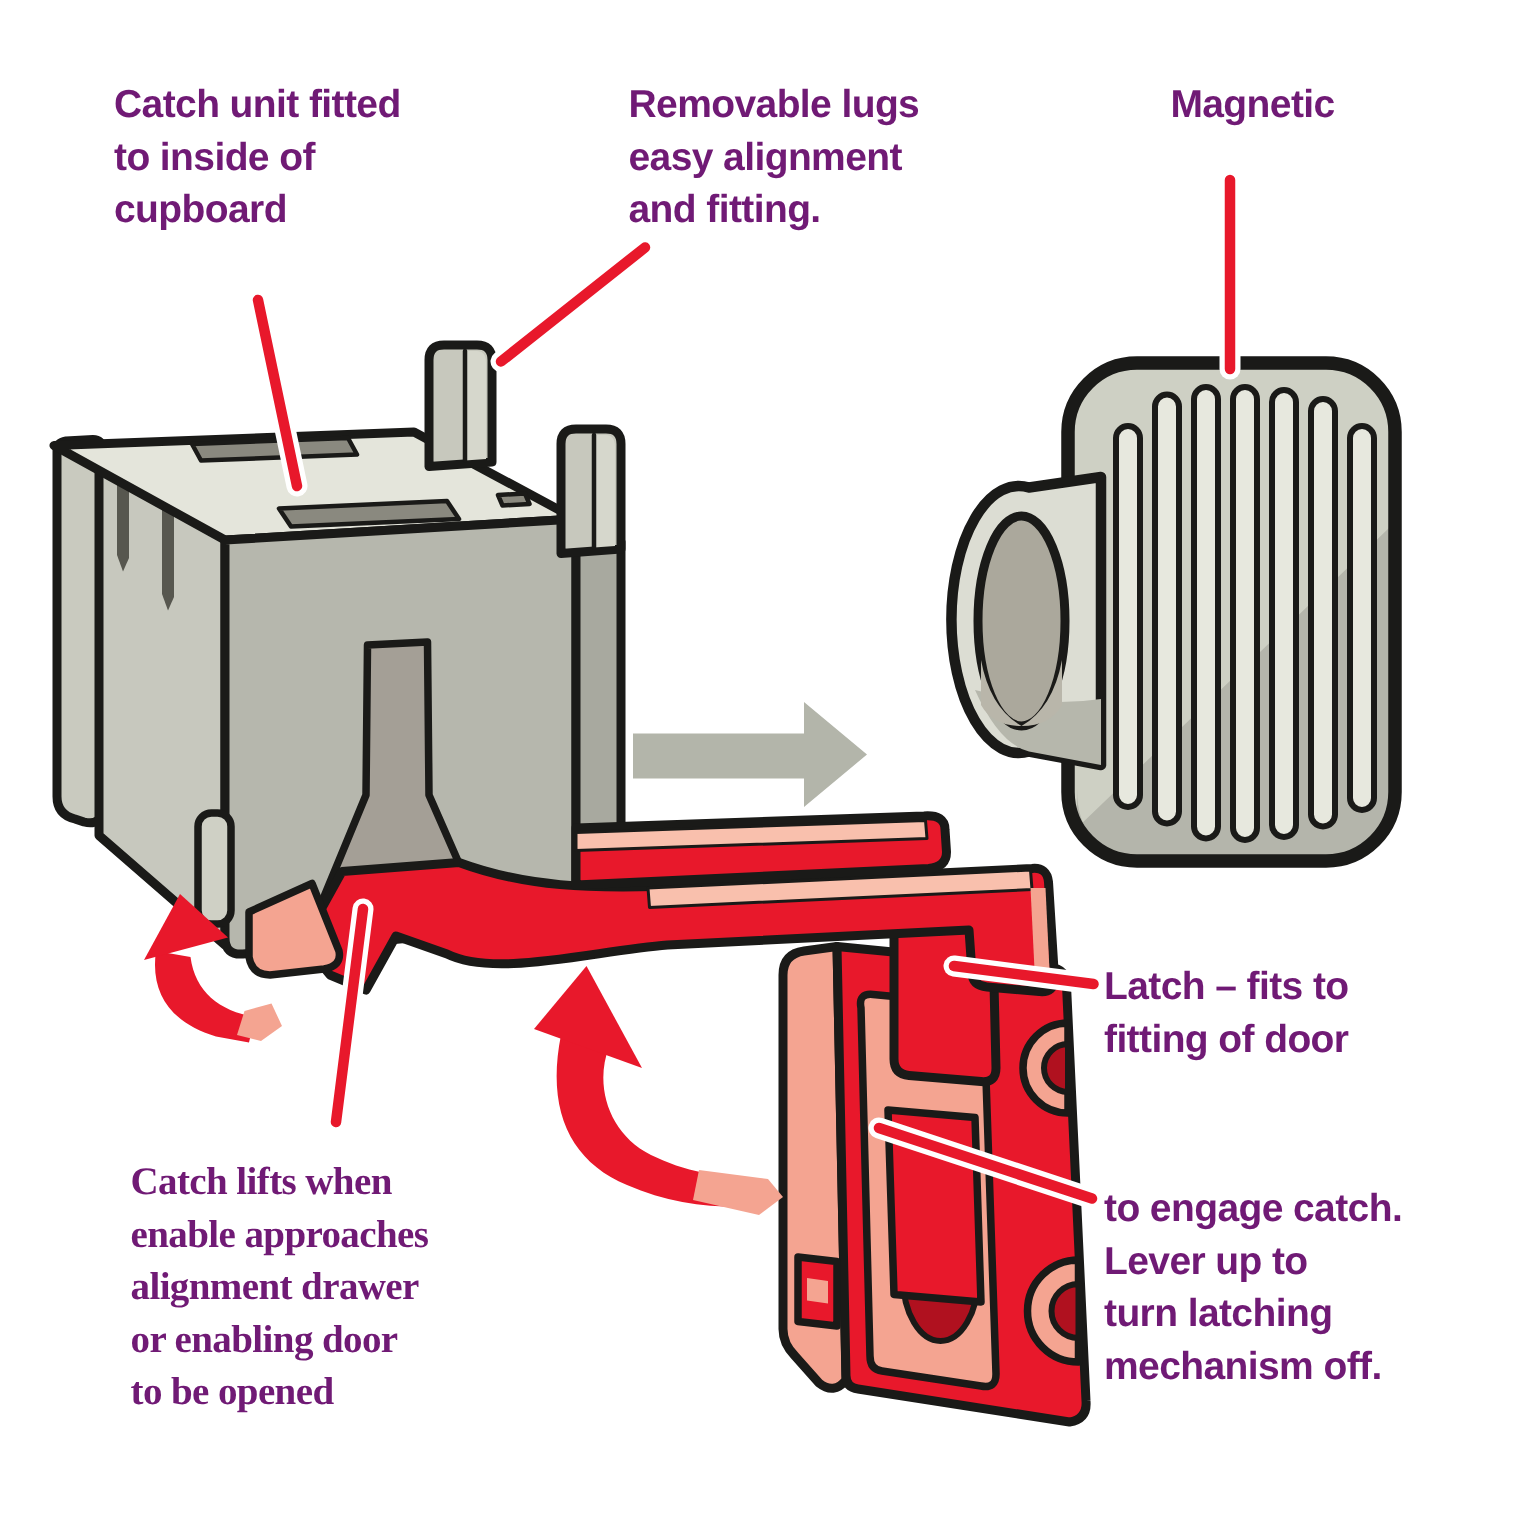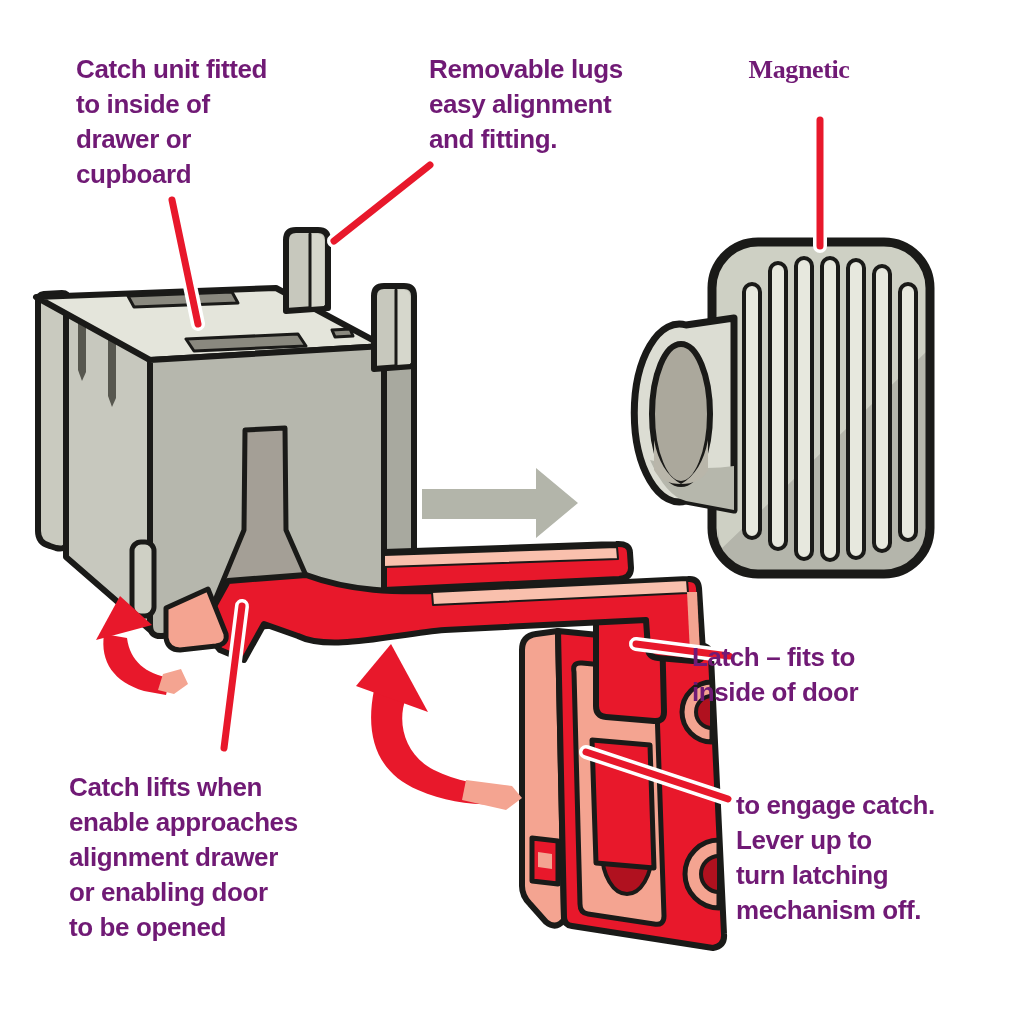--- a/index.html
+++ b/index.html
@@ -155,47 +155,46 @@
       <path d="M729,656 L636,644"></path>
       <path d="M728,799 L586,752"></path>
       <path d="M242,606 L224,748"></path>
     </g>
   </g>
 </svg>
 
 <div class="label" style="left:76px;top:52px;">
   <div>Catch unit fitted</div>
   <div>to inside of</div>
-  <div>drawer or</div>
   <div>cupboard</div>
 </div>
 
-<div class="label" style="left:419px;top:52px;margin-left:10px;">
+<div class="label" style="left:419px;top:52px;">
   <div>Removable lugs</div>
   <div>easy alignment</div>
   <div>and fitting.</div>
 </div>
 
-<div class="label center" style="left:704px;top:52px;width:190px;font-family:Liberation Serif, serif;">
+<div class="label center" style="left:740px;top:52px;width:190px;">
   <div>Magnetic</div>
 </div>
 
-<div class="label" style="left:692px;top:640px;">
+<div class="label" style="left:736px;top:640px;">
   <div>Latch – fits to</div>
-  <div>inside of door</div>
+  <div>fitting of door</div>
 </div>
 
 <div class="label" style="left:736px;top:788px;">
   <div>to engage catch.</div>
   <div>Lever up to</div>
   <div>turn latching</div>
   <div>mechanism off.</div>
 </div>
 
-<div class="label" style="left:69px;top:770px;">
+<div class="label" style="left:87px;top:770px;font-family:Liberation Serif, serif;">
   <div>Catch lifts when</div>
   <div>enable approaches</div>
   <div>alignment drawer</div>
   <div>or enabling door</div>
   <div>to be opened</div>
 </div>
 
 </div>
 
 </body></html>

